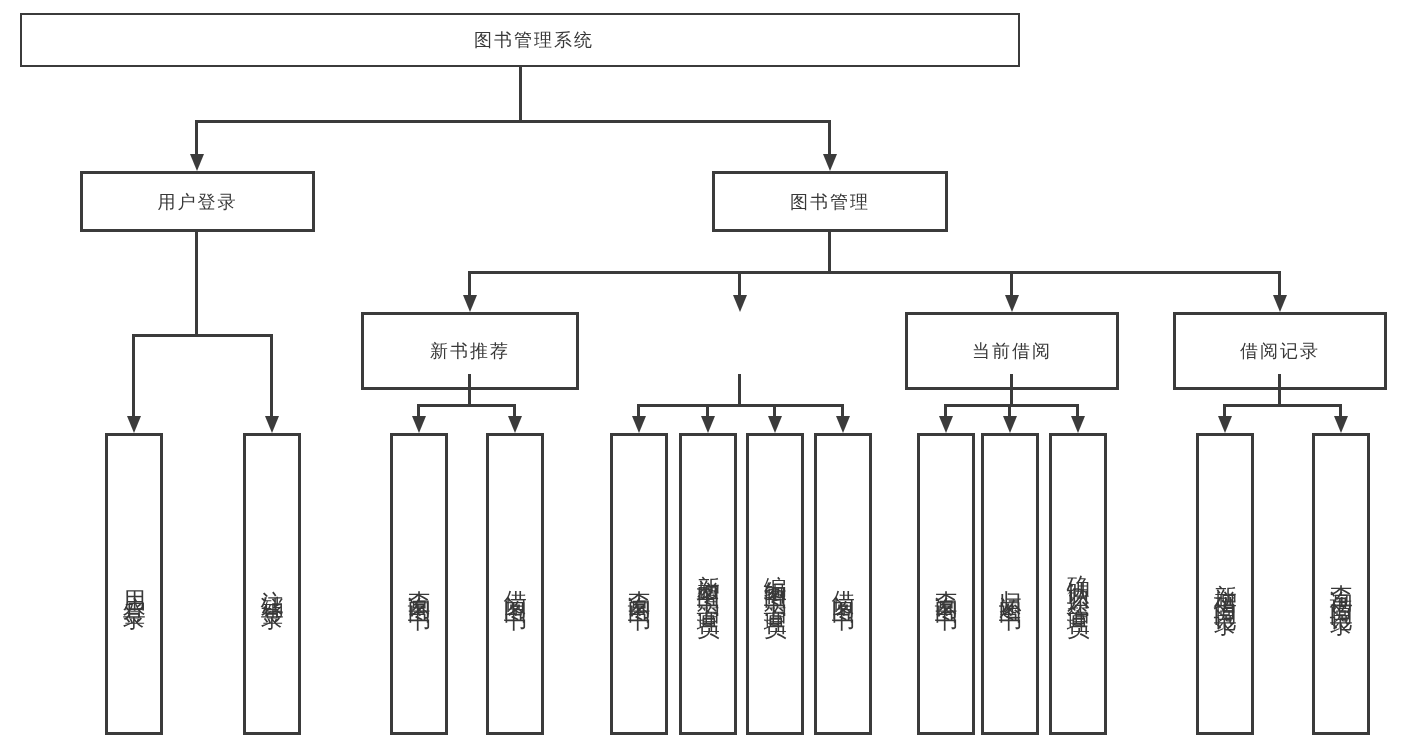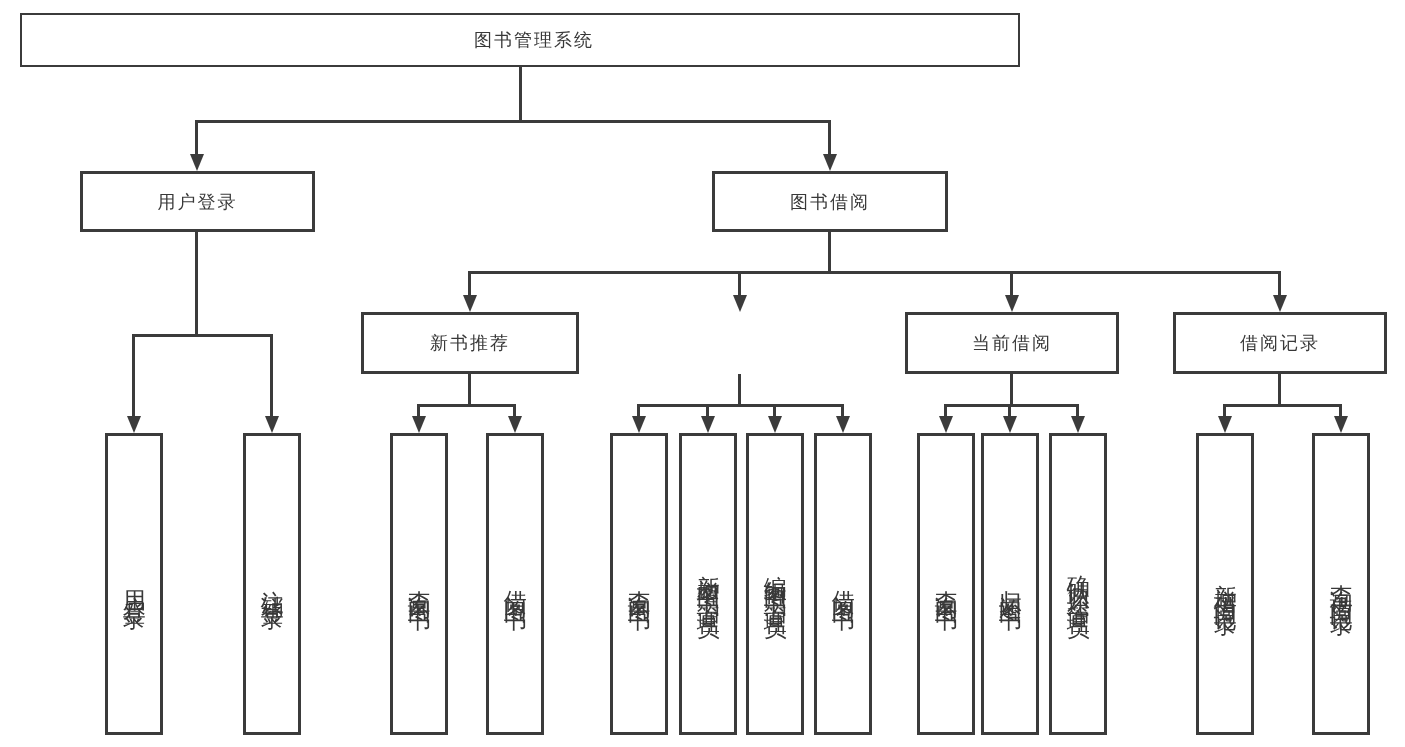--- a/index.html
+++ b/index.html
@@ -8,21 +8,21 @@
     font-family:"DejaVu Sans","Liberation Sans",sans-serif;color:var(--text,#383838);
     overflow:hidden;
   }
   .box{
     position:absolute;border:3px solid var(--line,#3b3b3b);background:#fff;
     display:flex;align-items:center;justify-content:center;box-sizing:border-box;
   }
   .hbox{font-size:18px;letter-spacing:2px;}
   .rootbox{border-width:2px;}
   .l2{top:171px;height:61px;}
-  .l3{top:312px;height:62px;}
+  .l3{top:312px;height:78px;}
   .leaf{top:433px;height:302px;width:58px;}
   .leaf span{
     writing-mode:vertical-rl;text-orientation:mixed;
     font-size:23px;letter-spacing:6px;line-height:1.1;
   }
   .vl,.hl{position:absolute;background:var(--line,#3b3b3b);}
   .vl{width:3px;}
   .hl{height:3px;}
   .arrow{
     position:absolute;width:0;height:0;
@@ -35,21 +35,21 @@
   }
 </style>
 </head>
 <body>
 
 <div id="canvas">
 
   <div class="box hbox rootbox" style="left:20px;top:13px;width:1000px;height:54px;padding-left:28px;">图书管理系统</div>
 
   <div class="box hbox l2" style="left:80px;width:235px;">用户登录</div>
-  <div class="box hbox l2" style="left:712px;width:236px;">图书借阅</div>
+  <div class="box hbox l2" style="left:712px;width:236px;">图书管理</div>
 
   <div class="box hbox l3" style="left:361px;width:218px;">新书推荐</div>
   <div class="box hbox l3" style="left:905px;width:214px;">当前借阅</div>
   <div class="box hbox l3" style="left:1173px;width:214px;">借阅记录</div>
 
   <div class="box leaf" style="left:105px;">
     <span>用户登录</span>
     </div>
   <div class="box leaf" style="left:243px;">
     <span>注销登录</span>

